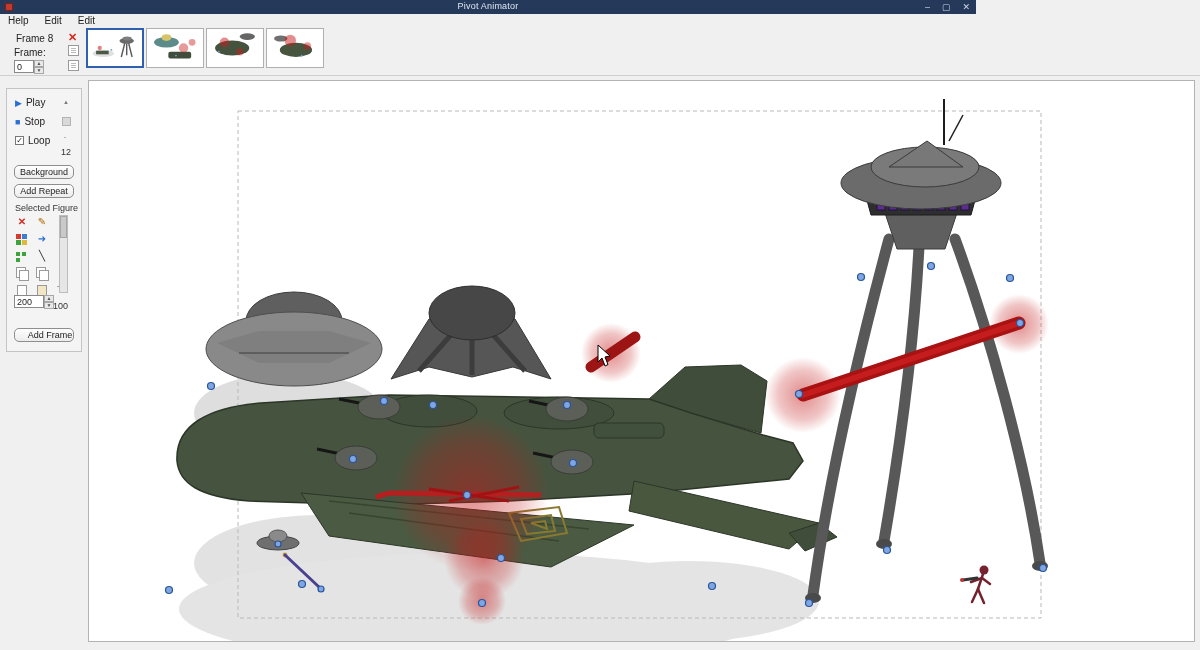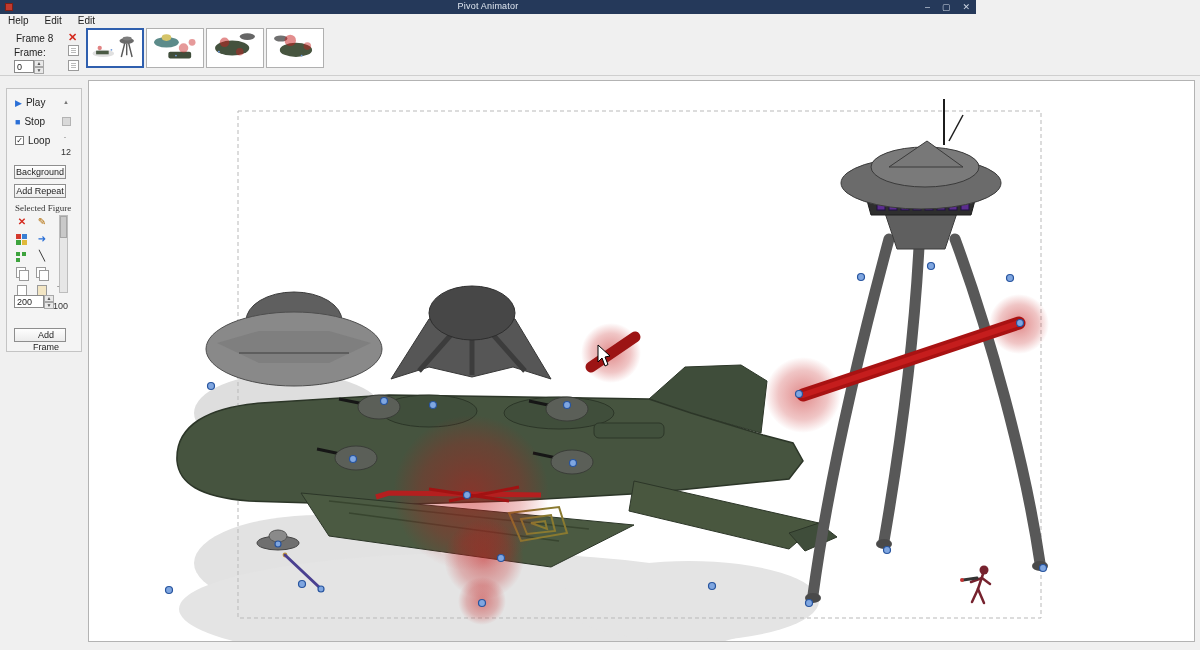--- a/index.html
+++ b/index.html
@@ -56,26 +56,26 @@
   .row-play { top:8px; } .row-stop { top:27px; } .row-loop { top:46px; }
   .play-glyph { color:#2a6fd6; font-size:9px; }
   .stop-glyph { color:#2a6fd6; font-size:9px; }
   .mini-arrow { position:absolute; font-size:6px; color:#777; }
   .arr-play { left:56px; top:10px; }
   .grey-sq  { position:absolute; left:55px; top:28px; width:9px; height:9px; background:#d9d9d9; border:1px solid #b3b3b3; }
   .chev-loop{ left:57px; top:47px; }
   .loop-count { position:absolute; left:54px; top:58px; font-size:9px; color:#333; }
   .checkbox { width:9px; height:9px; background:#fff; border:1px solid #777; font-size:8px;
               line-height:8px; text-align:center; color:#222; }
-  .btn3d { position:absolute; left:7px; width:52px; height:14px; font-size:9px; text-align:center;
+  .btn3d { position:absolute; left:7px; width:60px; height:14px; font-size:9px; text-align:center;
            line-height:12px; background:linear-gradient(#fefefe,#ececec); border:1px solid #8e8e8e;
-           border-radius:0; color:#222; }
+           border-radius:5px; color:#222; }
   .btn-bg  { top:76px; }
   .btn-add { top:95px; }
-  .sel-lab { position:absolute; left:8px; top:114px; font-size:9px; color:#333;font-family:Liberation Serif, serif; }
+  .sel-lab { position:absolute; left:8px; top:114px; font-size:9px; color:#333; }
   .icon-grid { position:absolute; left:8px; top:126px; width:40px; }
   .icon-grid .icell { position:absolute; width:14px; height:14px; font-size:10px; line-height:14px; text-align:center; }
   .ic-del  { left:0;  top:0;  color:#d42a1e; font-weight:bold; }
   .ic-edit { left:20px; top:0; color:#b06a00; }
   .ic-pal  { left:0; top:17px; }
   .pal-sq { position:absolute; width:5px; height:5px; }
   .ic-arrow{ left:20px; top:17px; color:#2a6fd6; font-size:9px; }
   .ic-joints{ left:0; top:34px; }
   .joint-dot{ position:absolute; width:4px; height:4px; background:#3da33d; }
   .ic-line { left:20px; top:34px; color:#222; }

